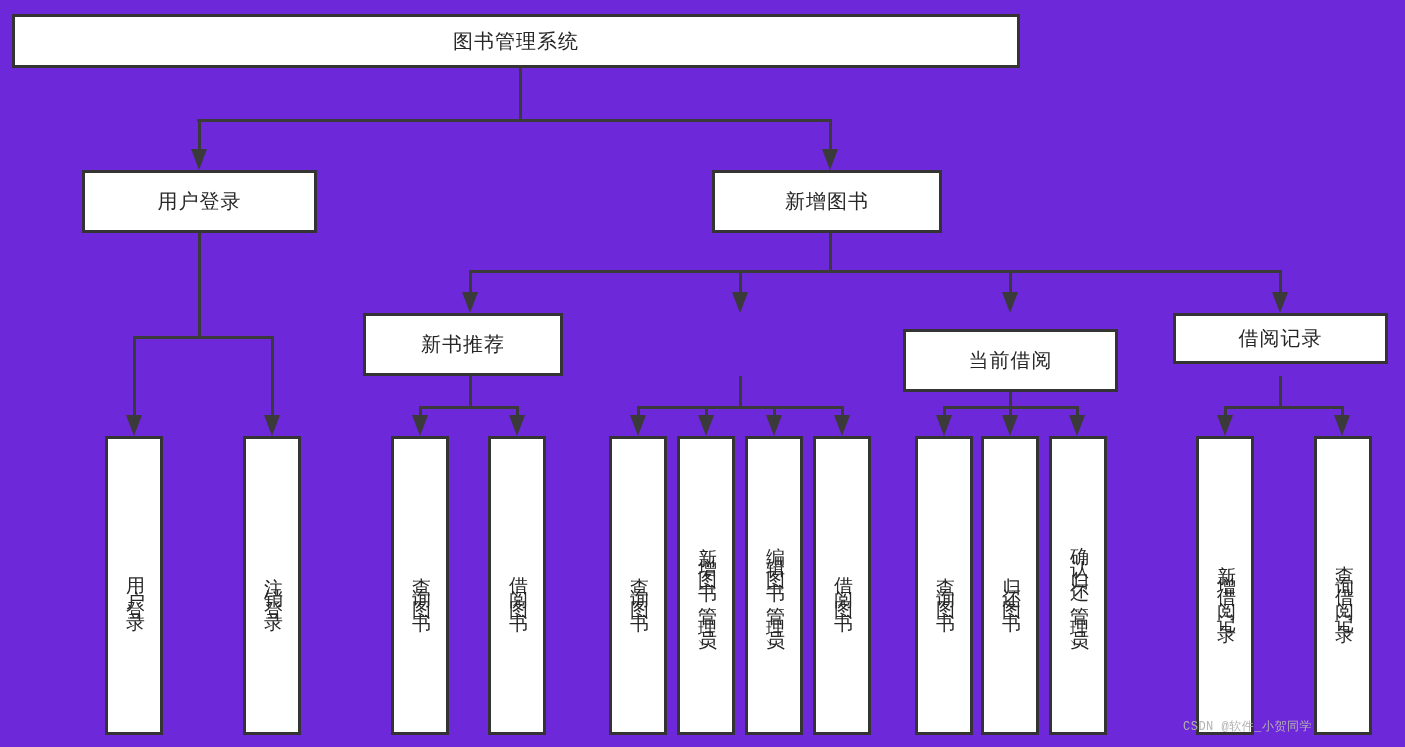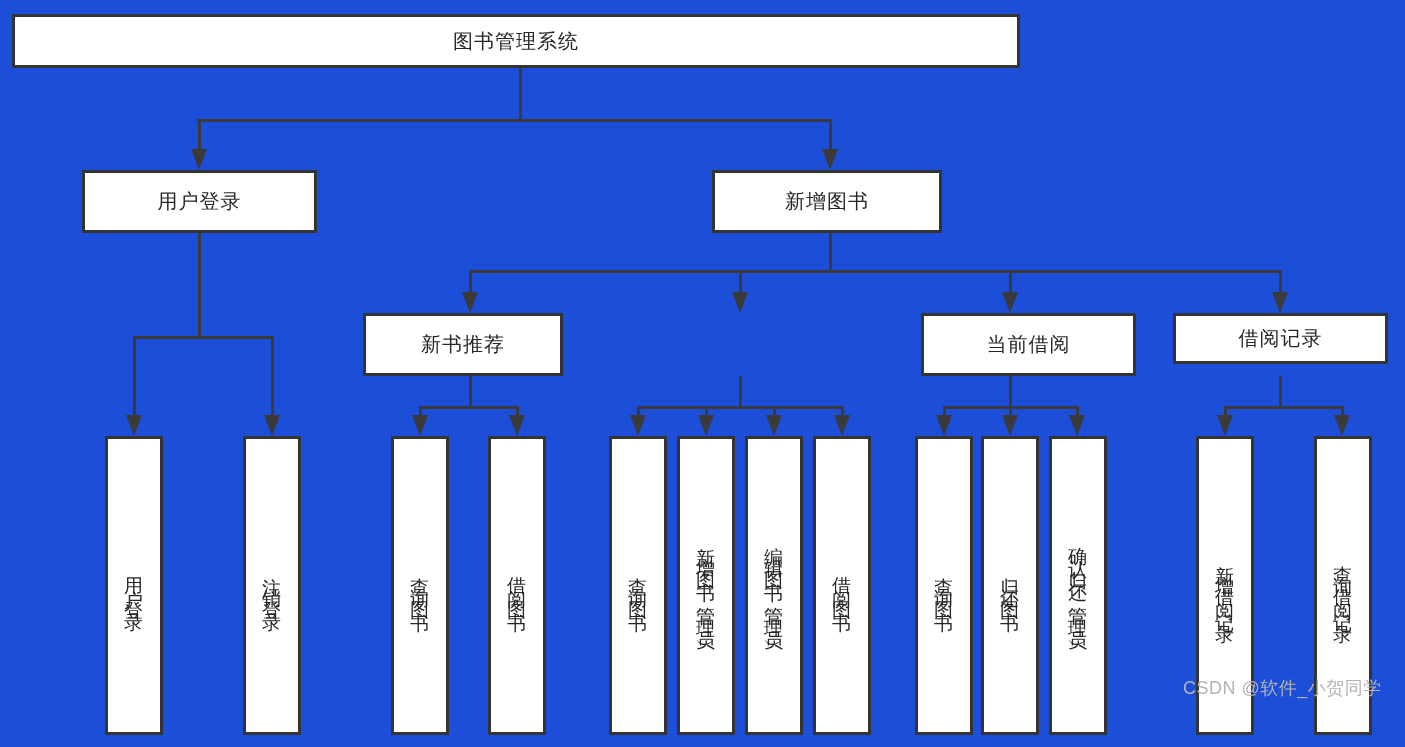--- a/index.html
+++ b/index.html
@@ -1,21 +1,21 @@
 <!DOCTYPE html>
 <html><head>
 <meta charset="utf-8">
 <style>
   html, body { margin: 0; padding: 0; background: #ffffff; }
   .canvas {
     position: relative;
     width: 1405px;
     height: 747px;
-    background: #1d4ed8;
-    font-family: Liberation Sans, sans-serif;
+    background: #6d28d9;
+    font-family: Liberation Mono, monospace;
     overflow: hidden;
   }
   .node {
     position: absolute;
     box-sizing: border-box;
     border: 3px solid #343434;
     background: #ffffff;
     display: flex;
     align-items: center;
     justify-content: center;
@@ -39,43 +39,43 @@
     position: absolute;
     width: 0; height: 0;
     border-left: 8px solid transparent;
     border-right: 8px solid transparent;
     border-top: 21px solid #3a3a3a;
     z-index: 1;
   }
   .watermark {
     position: absolute;
     left: 1183px;
-    top: 676px;
-    font-size: 18px;
+    top: 718px;
+    font-size: 12px;
     color: #b3b3b3;
     letter-spacing: 0.5px;
     z-index: 3;
     white-space: nowrap;
   }
 </style>
 </head>
 <body>
 
 <div class="canvas">
 
   <div class="node" style="left:12px; top:14px; width:1008px; height:54px;">图书管理系统</div>
 
   <div class="node" style="left:82px; top:170px; width:235px; height:63px;">用户登录</div>
 
   <div class="node" style="left:712px; top:170px; width:230px; height:63px;">新增图书</div>
 
   <div class="node" style="left:363px; top:313px; width:200px; height:63px;text-align:right;">新书推荐</div>
 
 
-  <div class="node" style="left:903px; top:313px; width:215px; height:63px;margin-left:18px;">当前借阅</div>
+  <div class="node" style="left:903px; top:329px; width:215px; height:63px;">当前借阅</div>
 
   <div class="node" style="left:1173px; top:313px; width:215px; height:51px;">借阅记录</div>
 
   <div class="node leaf" style="left:105px; top:436px; width:58px; height:299px;">用户登录</div>
   <div class="node leaf" style="left:243px; top:436px; width:58px; height:299px;">注销登录</div>
 
   <div class="node leaf" style="left:391px; top:436px; width:58px; height:299px;">查询图书</div>
   <div class="node leaf" style="left:488px; top:436px; width:58px; height:299px;">借阅图书</div>
 
   <div class="node leaf" style="left:609px; top:436px; width:58px; height:299px;">查询图书</div>

